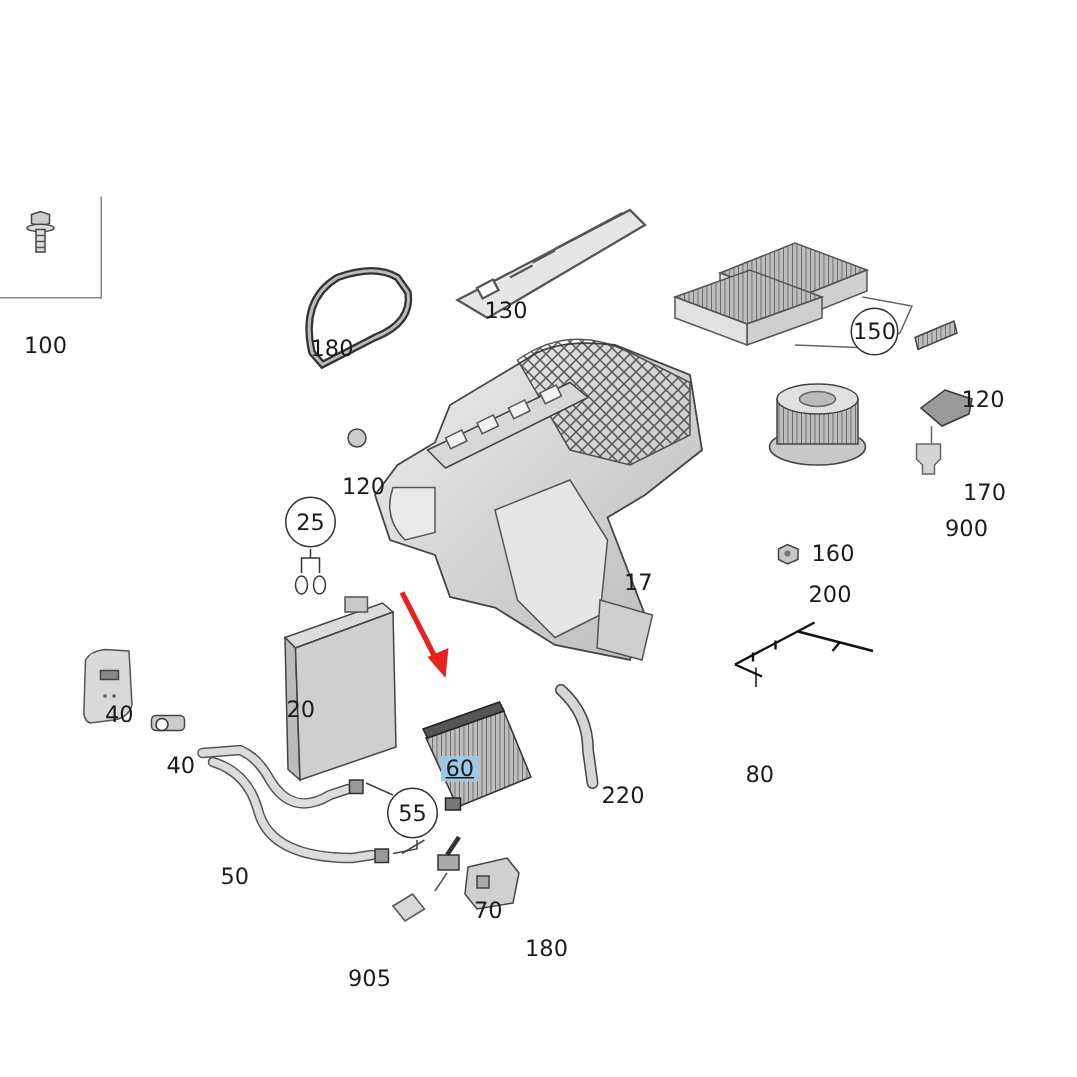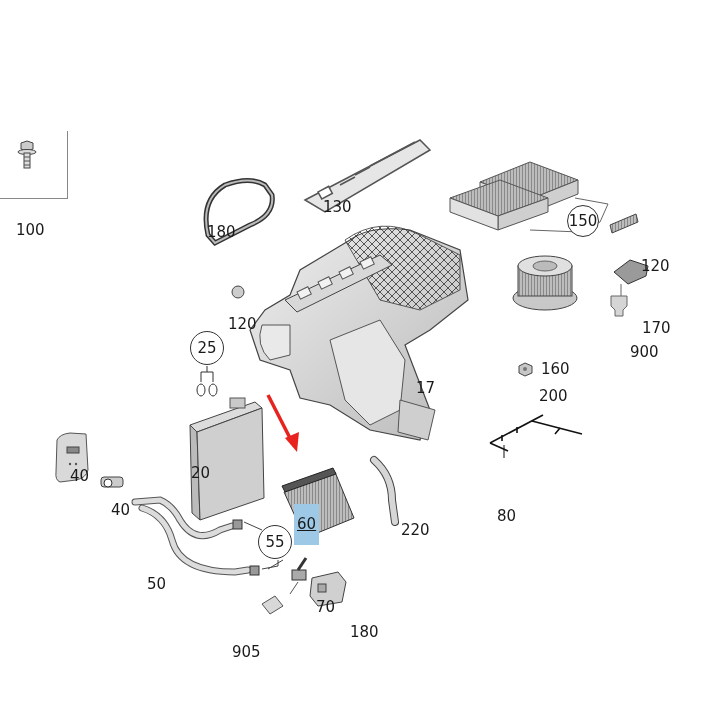--- a/index.html
+++ b/index.html
@@ -1,20 +1,20 @@
 <!DOCTYPE html>
 <html><head>
 <meta charset="utf-8">
 <style>
   html,body{margin:0;padding:0;background:#ffffff;}
   #canvas{position:relative;width:718px;height:718px;overflow:hidden;background:#ffffff;font-family:"DejaVu Sans","Liberation Sans",sans-serif;}
   svg.parts{position:absolute;left:0;top:0;width:718px;height:718px;}
   .lbl{position:absolute;font-size:15px;color:#1a1a1a;line-height:1;white-space:nowrap;font-family:"DejaVu Sans",sans-serif;margin-top:48px;}
   .circ{position:absolute;border:1px solid #333;border-radius:50%;background:#fff;display:flex;align-items:center;justify-content:center;font-size:15px;color:#1a1a1a;font-family:"DejaVu Sans",sans-serif;}
-  .hl{background:#9ec9e6;padding:13px 3px;text-decoration:underline;}
+  .hl{background:#9ec9e6;padding:1px 3px;text-decoration:underline;}
   .inset{position:absolute;left:0;top:131px;width:67px;height:67px;border-right:1px solid #888;border-bottom:1px solid #888;}
 </style>
 </head>
 <body>
 
 <div id="canvas">
 
   <div class="inset"></div>
 
   <svg class="parts" viewBox="0 0 718 718">

